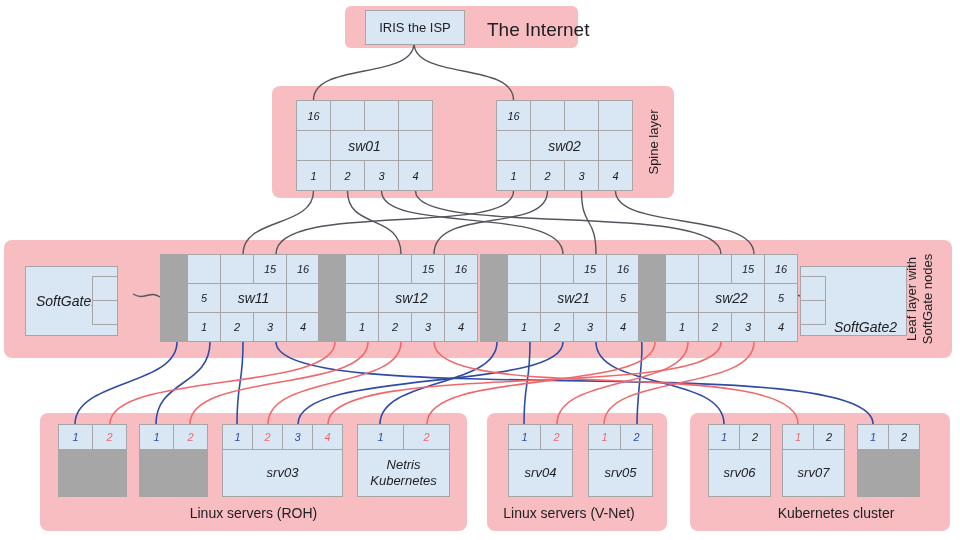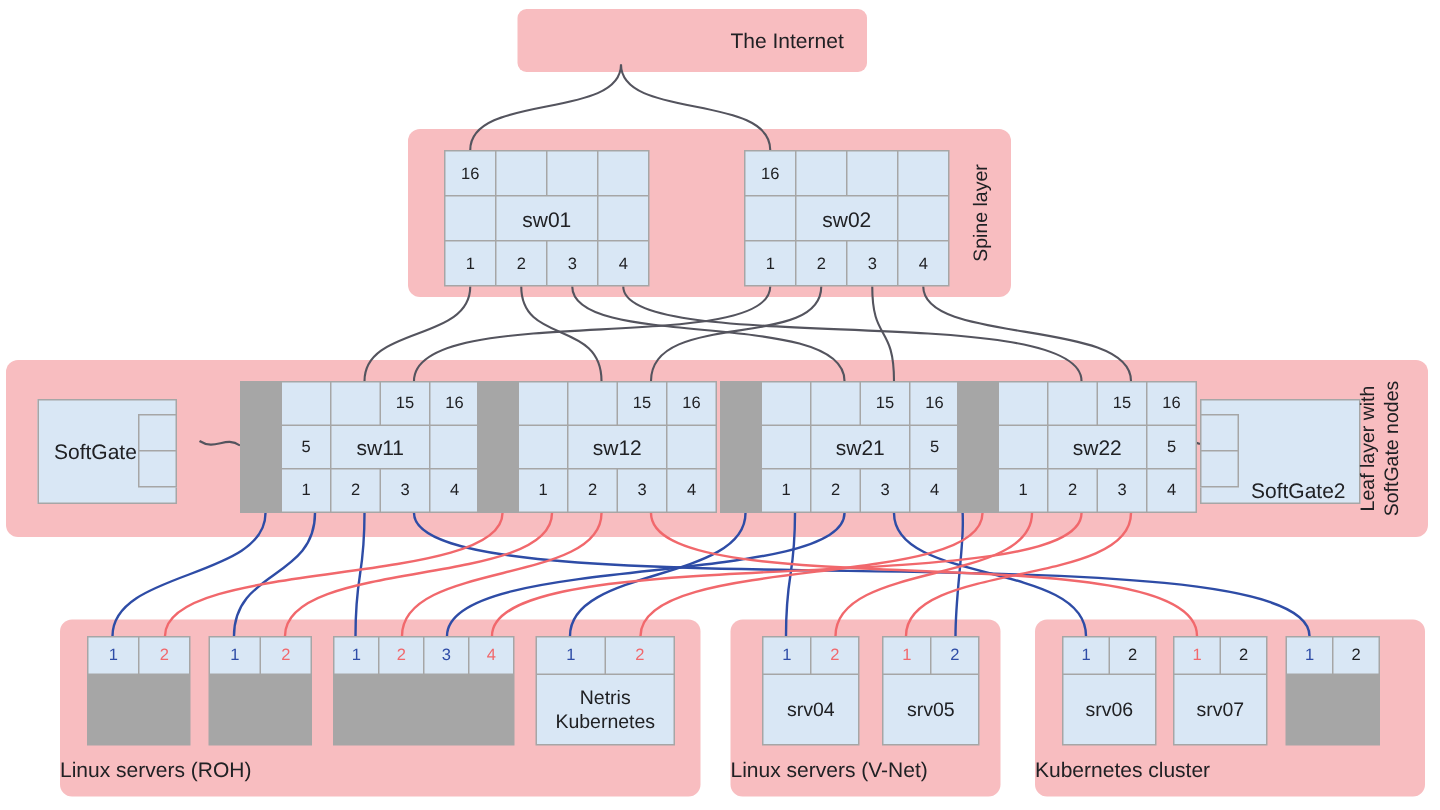--- a/index.html
+++ b/index.html
@@ -9,21 +9,21 @@
     --dark:#54545E;
     --blue:#2E4CA6;
     --red:#F1686C;
     --ink:#202124;
   }
   html,body{margin:0;padding:0;background:#ffffff;}
   #stage{position:relative;width:960px;height:540px;background:#fff;overflow:hidden;
          font-family:"Liberation Sans", sans-serif;color:var(--ink);}
   .band{position:absolute;background:var(--pink);border-radius:8px;z-index:1;}
   #wires{position:absolute;left:0;top:0;z-index:2;}
-  .node,.sw,.srv,.sg{z-index:3;}
+  .node,.sw,.srv,.sg{z-index:3;font-style:italic;}
   .sw{position:absolute;display:grid;gap:1px;background:var(--bd);padding:1px;}
   .spine-sw{grid-template-columns:repeat(4,33px);grid-template-rows:29px 29px 29px;}
   .leaf-sw{grid-template-columns:repeat(4,32px);grid-template-rows:28px 28px 28px;padding-left:28px;}
   .sw .c{background:var(--fill);display:flex;align-items:center;justify-content:center;
          font-size:11px;color:var(--ink);}
   .sw .name{font-size:14px;grid-column:2/4;}
   .srv{position:absolute;display:grid;gap:1px;background:var(--bd);padding:1px;grid-template-rows:24px 46px;}
   .srv .c{background:var(--fill);display:flex;align-items:center;justify-content:center;font-size:11px;}
   .srv .nm{grid-column:1/-1;font-size:13px;line-height:1.2;text-align:center;padding:0 2px;}
   .pn-blue{color:var(--blue);}
@@ -32,24 +32,24 @@
   .sg{position:absolute;background:var(--fill);border:1px solid var(--bd);
       display:flex;align-items:center;justify-content:center;font-size:14px;}
   .sg .cells{position:absolute;top:10px;width:26px;}
   .sg .cells div{width:24px;height:23px;border:1px solid var(--bd);background:var(--fill);margin-top:-1px;}
   .sg1 .cells{right:-1px;}
   .sg2 .cells{left:-1px;}
   .sg1{padding-right:8px;}
   .sg2{padding-left:24px;}
   .iris{position:absolute;background:var(--fill);border:1px solid var(--bd);
         display:flex;align-items:center;justify-content:center;font-size:13px;z-index:3;}
-  .txt{position:absolute;font-size:14px;z-index:3;}
+  .txt{position:absolute;font-size:19px;z-index:3;}
   .vlabel{position:absolute;font-size:13px;text-align:center;transform:rotate(-90deg);
           transform-origin:center;line-height:1.25;z-index:3;white-space:nowrap;}
-  .gl{position:absolute;font-size:14px;z-index:3;}
+  .gl{position:absolute;text-align:center;font-size:14px;z-index:3;}
 </style>
 </head>
 <body>
 
 <div id="stage">
 
   <div class="band" style="left:345px;top:6px;width:233px;height:42px;border-radius:6px;"></div>
   <div class="band" style="left:272px;top:86px;width:402px;height:112px;"></div>
   <div class="band" style="left:4px;top:240px;width:948px;height:118px;"></div>
   <div class="band" style="left:40px;top:413px;width:427px;height:118px;"></div>
@@ -87,20 +87,21 @@
       <path d="M368,342 C368,392 190,372 190,424"></path>
       <path d="M401,342 C401,390 268,374 268,424"></path>
       <path d="M434,342 C434,406 798,354 798,424"></path>
       <path d="M655,342 C655,394 427,368 427,424"></path>
       <path d="M688,342 C688,390 557,374 557,424"></path>
       <path d="M721,342 C721,402 328,358 328,424"></path>
       <path d="M754,342 C754,392 604,374 604,424"></path>
     </g>
   </svg>
 
+  <div class="iris" style="left:365px;top:10px;width:98px;height:33px;">IRIS the ISP</div>
   <div class="txt" style="left:487px;top:19px;">The Internet</div>
 
   <div class="sw spine-sw" style="left:296px;top:100px;">
     <div class="c pn-dark">16</div>
     <div class="c"></div>
     <div class="c"></div>
     <div class="c"></div>
     <div class="c"></div>
     <div class="c name">sw01</div>
     <div class="c"></div>
@@ -202,20 +203,21 @@
   </div>
   <div class="srv" style="left:139px;top:424px;grid-template-columns:33px 33px;">
     <div class="c pn-blue">1</div>
     <div class="c pn-red">2</div>
   </div>
   <div class="srv" style="left:222px;top:424px;grid-template-columns:29px 29px 29px 29px;">
     <div class="c pn-blue">1</div>
     <div class="c pn-red">2</div>
     <div class="c pn-blue">3</div>
     <div class="c pn-red">4</div>
+    <div class="c nm">srv03</div>
   </div>
   <div class="srv" style="left:357px;top:424px;grid-template-columns:45px 45px;">
     <div class="c pn-blue">1</div>
     <div class="c pn-red">2</div>
     <div class="c nm">Netris Kubernetes</div>
   </div>
   <div class="gl" style="left:40px;top:505px;width:427px;">Linux servers (ROH)</div>
 
   <div class="srv" style="left:508px;top:424px;grid-template-columns:31px 31px;">
     <div class="c pn-blue">1</div>

